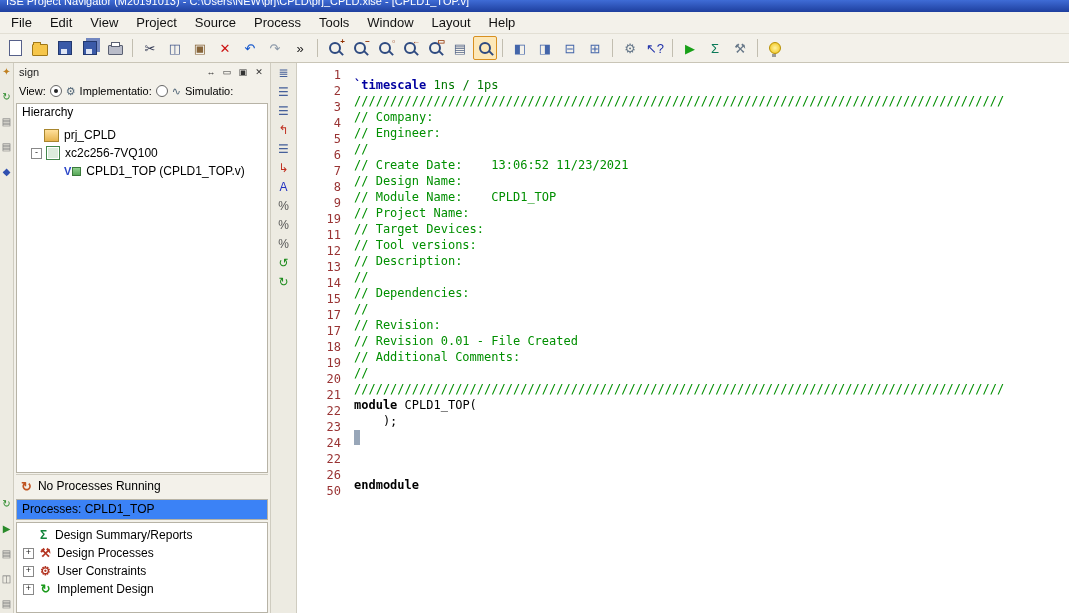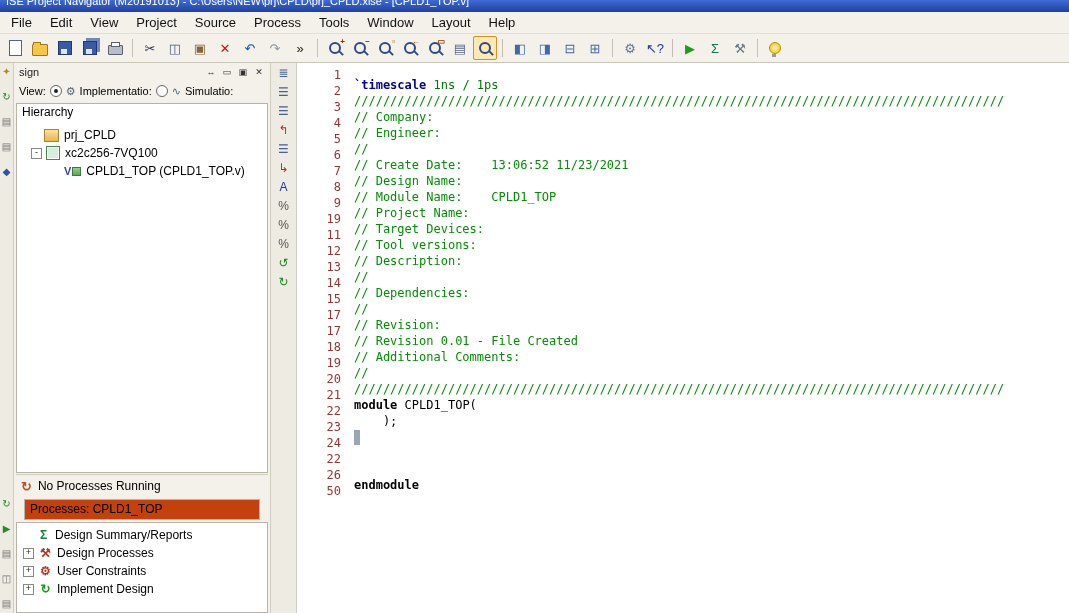--- a/index.html
+++ b/index.html
@@ -79,22 +79,22 @@
   .ic-device{width:12px;height:12px;background:#dcecdc;border:1px solid #44884c;
              box-shadow:inset 0 0 0 1px #fff;margin-right:5px;}
   .ic-v{color:#2b46c8;font-weight:bold;font-size:11px;margin-right:1px;flex:none;}
   .minigrid{width:7px;height:7px;background:linear-gradient(#8fd08f,#58a858);
             border:1px solid #3a7a3a;margin-right:5px;flex:none;}
   .treelabel{color:#000;}
 
   .noprocbar{height:22px;display:flex;align-items:center;gap:6px;font-size:12px;
              border-top:1px solid #cfccc0;padding:0 5px;background:#f3f1ea;}
   .statusicon{color:#c05522;font-size:13px;font-weight:bold;}
-  .procheader{height:15px;background:#c2410c;border:1px solid #b7b3a6;font-size:12px;
-              padding:2px 5px;margin:2px 8px;}
+  .procheader{height:15px;background:#3b82f6;border:1px solid #b7b3a6;font-size:12px;
+              padding:2px 5px;margin:2px 0;}
   .procbox{height:86px;background:#fff;border:1px solid #b7b3a6;padding-top:3px;
            font-size:12px;overflow:hidden;}
   .picon{width:15px;text-align:center;margin-right:4px;font-size:12px;font-weight:bold;flex:none;}
 
   
   .vstrip{width:25px;background:#edebe2;border-right:1px solid #cfccc0;
           display:flex;flex-direction:column;align-items:center;padding-top:4px;gap:7px;}
   .vstrip .stripicon{font-size:12px;}
 
   

